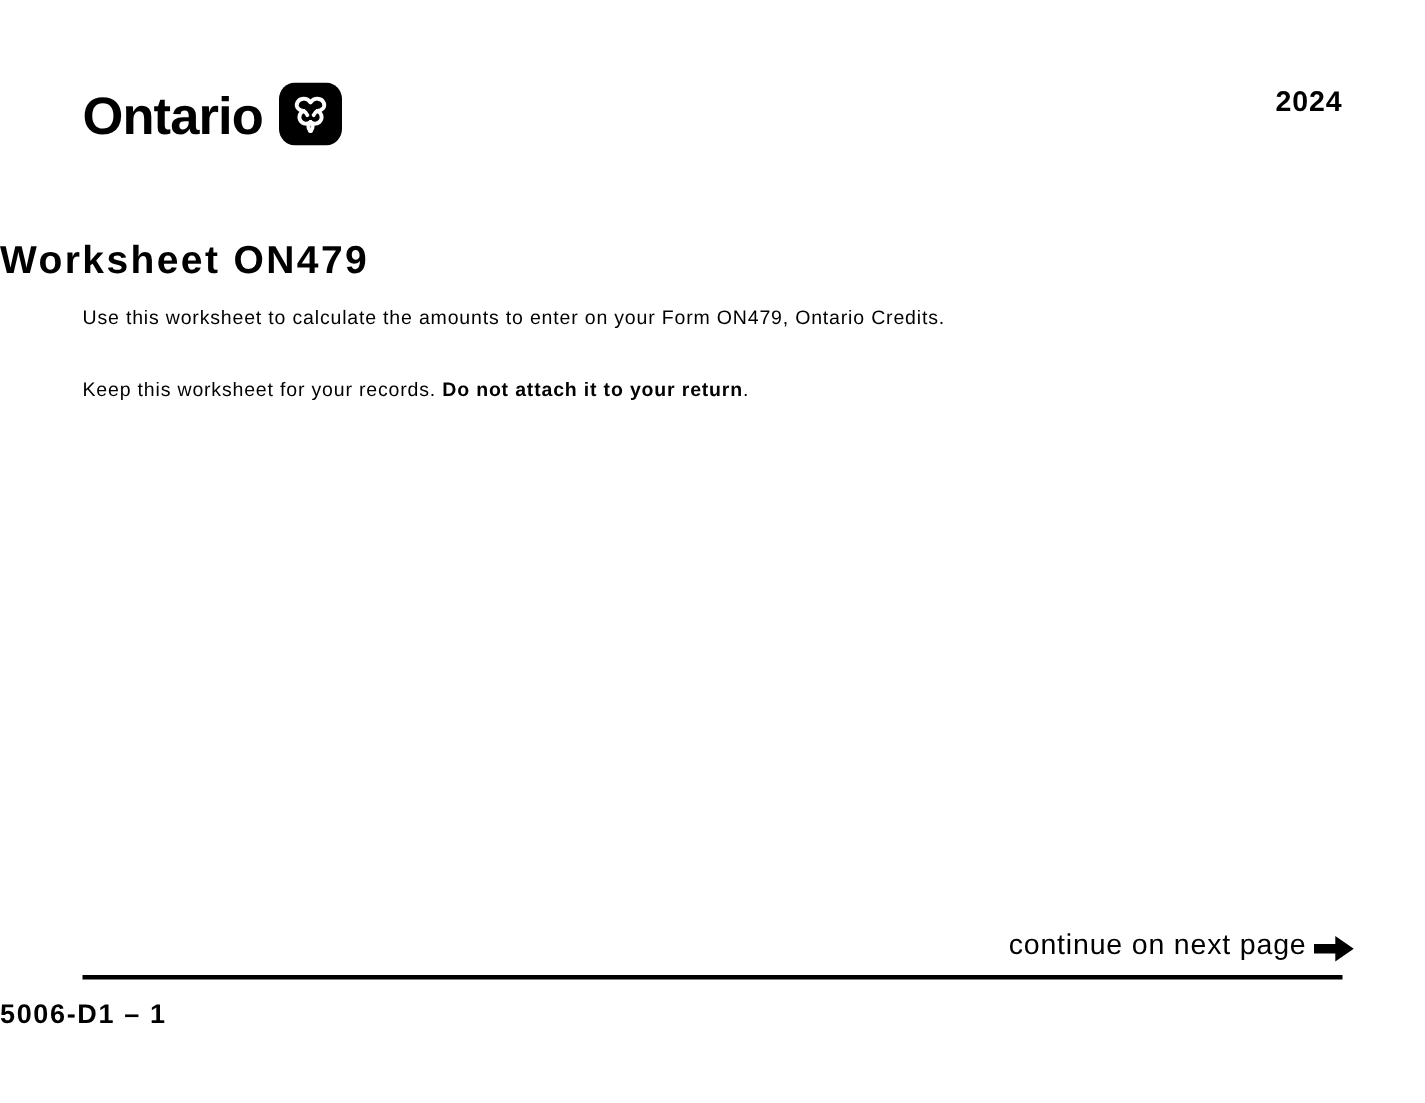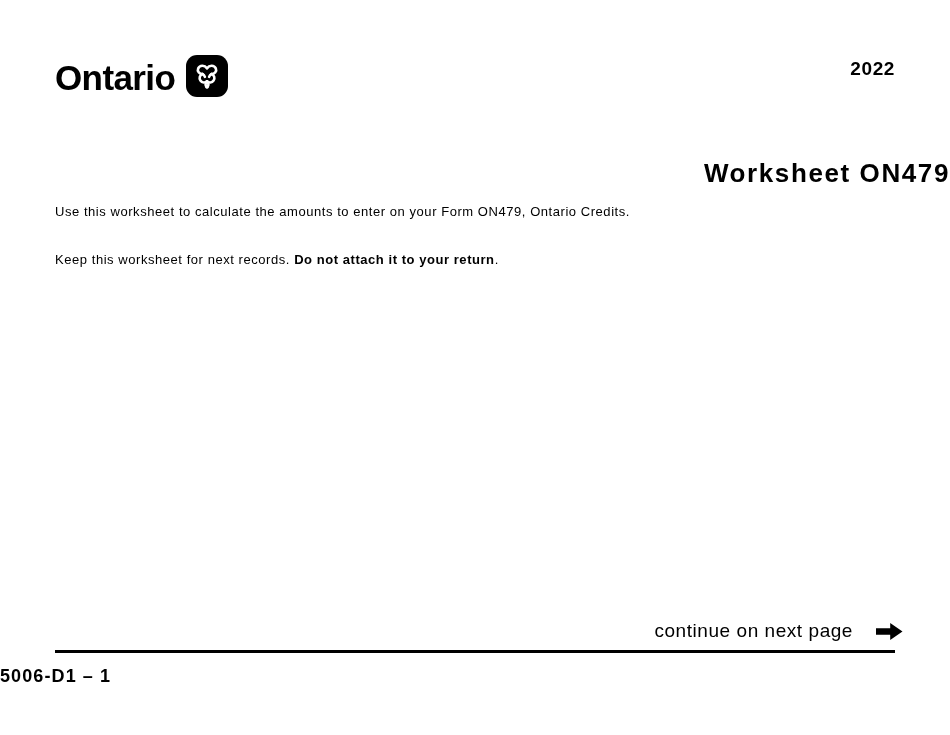--- a/index.html
+++ b/index.html
@@ -58,21 +58,21 @@
     font-weight: bold;
     letter-spacing: 0.6px;
   }
 
   
   .doc-title {
     position: absolute;
     left: 0;
     right: 0;
     top: 141px;
-    text-align: right;
+    text-align: left;
     font-size: 26px;
     font-weight: bold;
     letter-spacing: 1.6px;
   }
 
   
   .intro {
     position: absolute;
     left: 55px;
     top: 198px;
@@ -91,22 +91,22 @@
     font-weight: bold;
     text-align: center;
   }
 
   
   .continue-row {
     position: absolute;
     right: 55px;
     top: 620px;
     display: flex;
-    align-items: flex-start;
-    gap: 23px;
+    align-items: center;
+    gap: 5px;
     font-size: 19px;
     letter-spacing: 0.55px;
     white-space: nowrap;
   }
   .arrow-icon {
     display: block;
     width: 27px;
     height: 21px;
     position: relative;
     top: 1px;
@@ -151,28 +151,28 @@
             <path d="M21 26.3c-1.8 1.6 -1.9 4.3 -0.3 5.9"></path>
             <path d="M21 26.3c1.8 1.6 1.9 4.3 0.3 5.9"></path>
             <path d="M20.7 32.2h0.6"></path>
             <path d="M16.4 19c1.3 0.6 2.1 1.6 2.5 2.8"></path>
             <path d="M25.6 19c-1.3 0.6 -2.1 1.6 -2.5 2.8"></path>
           </g>
         </svg>
       </span>
     </div>
 
-    <div class="tax-year">2022</div>
+    <div class="tax-year">2024</div>
   </div>
 
   <h1 class="doc-title">Worksheet ON479</h1>
 
   <div class="intro">
     <p>Use this worksheet to calculate the amounts to enter on your Form ON479, Ontario Credits.</p>
-    <p><span>Keep this worksheet for next records. </span><span class="strong">Do not attach it to your return</span><span>.</span></p>
+    <p><span>Keep this worksheet for your records. </span><span class="strong">Do not attach it to your return</span><span>.</span></p>
   </div>
 
   <div class="continue-row">
     <span>continue on next page</span>
     <span>
       <svg class="arrow-icon" viewBox="0 0 27 21" xmlns="http://www.w3.org/2000/svg" aria-hidden="true">
         <path d="M0 7.3 H14.2 V2.0 L26.5 10.5 L14.2 19.0 V13.7 H0 Z" fill="#000000"></path>
       </svg>
     </span>
   </div>

